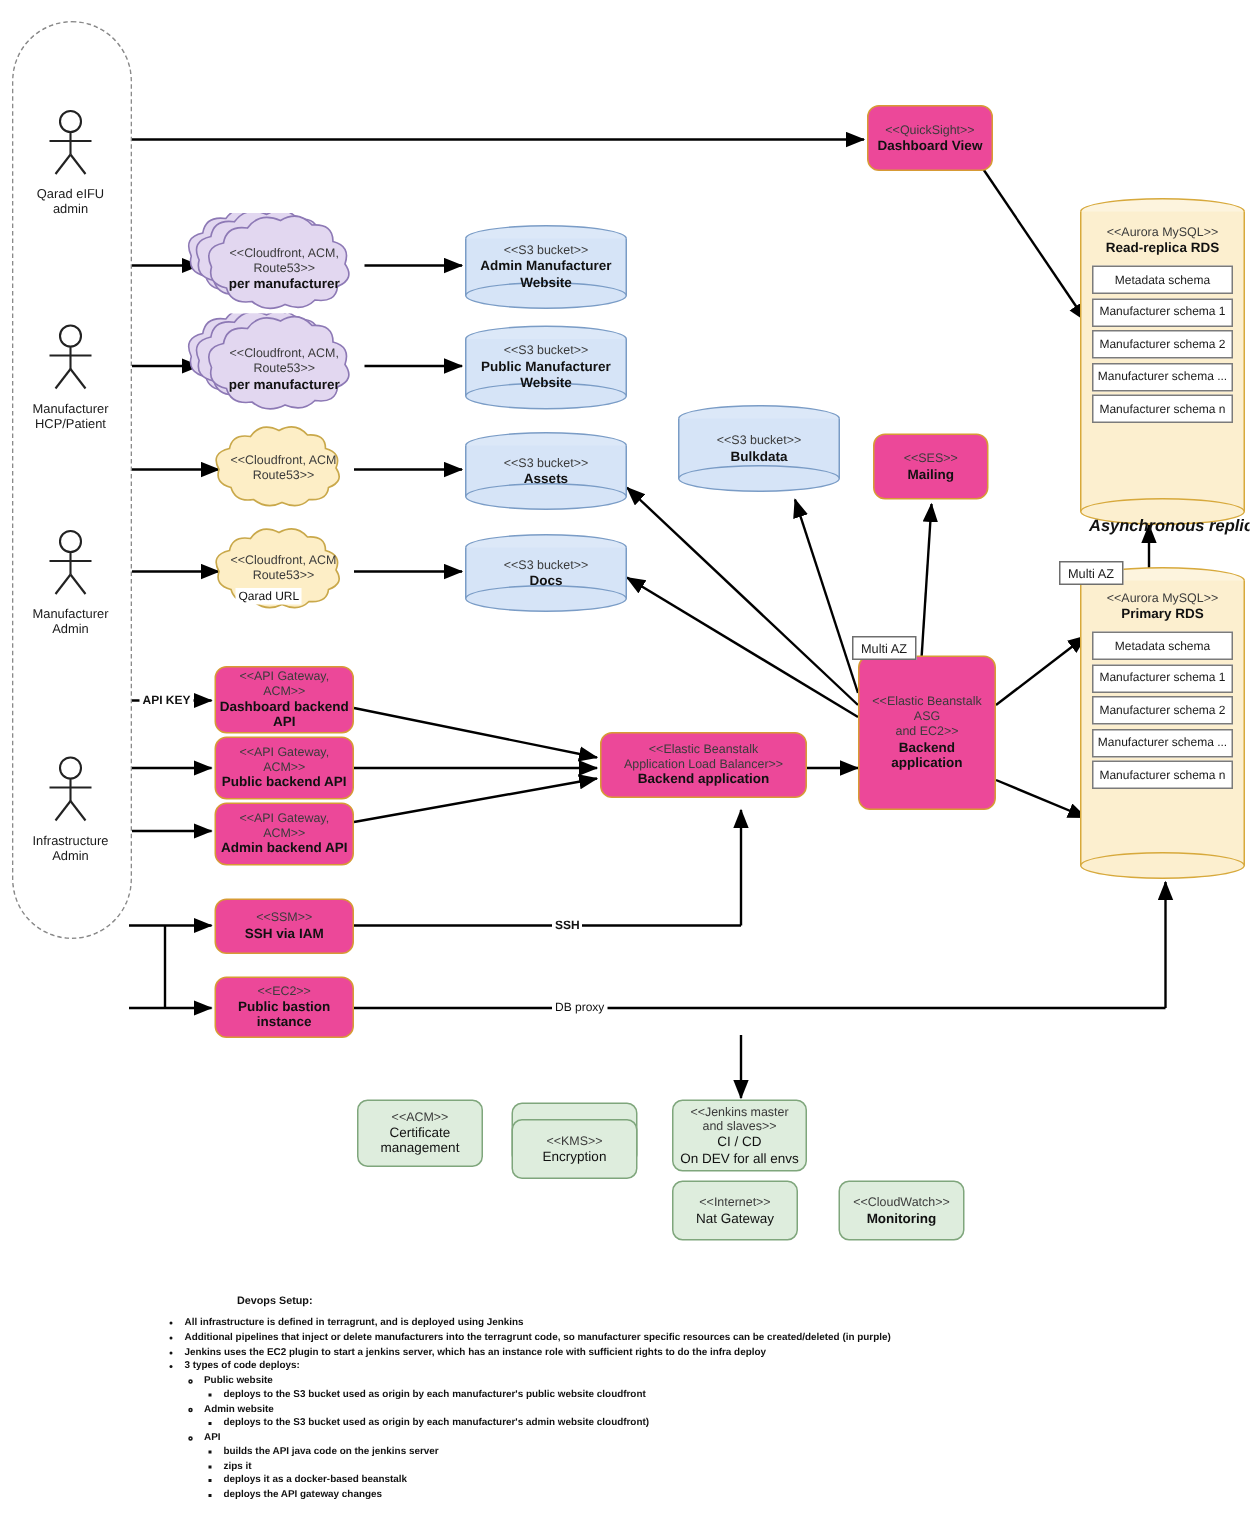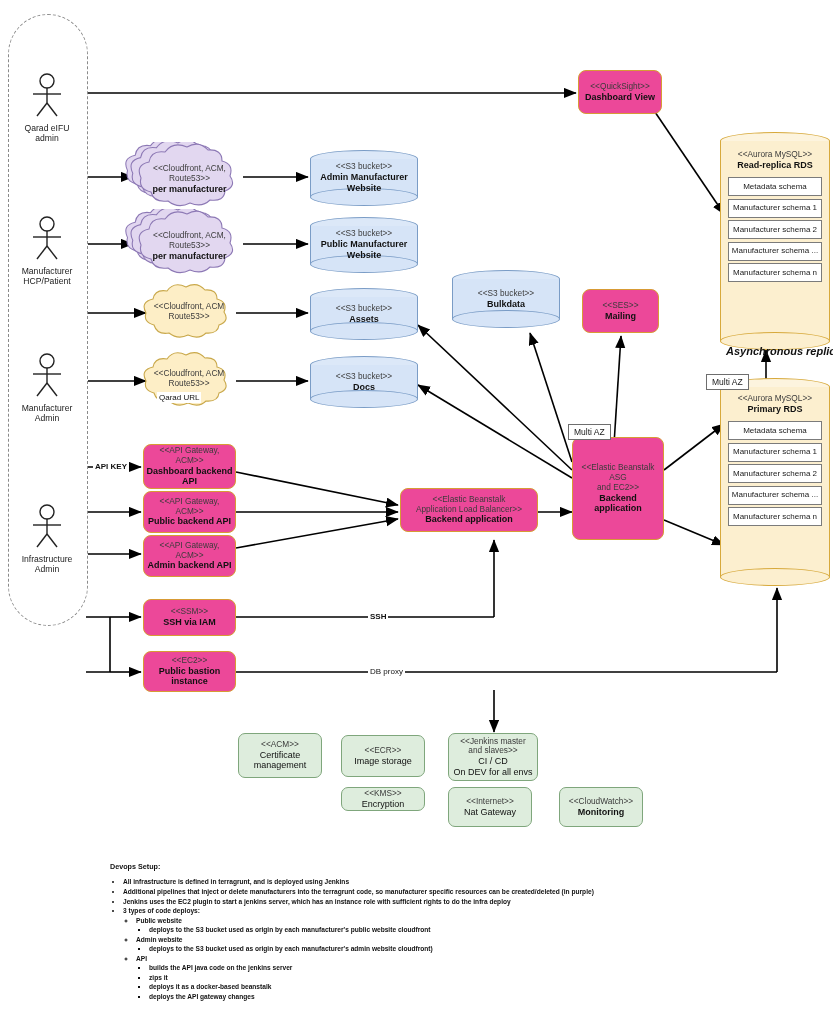--- a/index.html
+++ b/index.html
@@ -54,21 +54,21 @@
           padding:1px 2px;white-space:nowrap;z-index:6;}
   .elabel.reg{font-weight:normal;}
   
   .tag{position:absolute;background:#ffffff;border:1px solid #6e6e6e;font-size:8.5px;
        padding:2px 5px;z-index:7;white-space:nowrap;}
   .repl{position:absolute;font-size:11px;font-weight:bold;font-style:italic;color:#111;
         white-space:nowrap;z-index:5;}
 
   
   .notes{position:absolute;font-size:6.6px;color:#111;line-height:1.45;}
-  .notes .h{font-weight:bold;font-size:7.2px;margin-bottom:5px;}
+  .notes .h{font-weight:bold;font-size:7.2px;margin-bottom:5px;margin-left:48px;}
   .notes ul{margin:0;padding-left:13px;}
   .notes li{font-weight:bold;margin:0;}
   .notes ul ul{padding-left:13px;}
 </style>
 </head>
 <body>
 
 <div id="canvas">
 
   <svg class="edges" viewBox="0 0 833 1024">
@@ -396,21 +396,21 @@
   <div class="node green" style="left:341px;top:735px;width:84px;height:42px;">
     <div class="st">&lt;&lt;ECR&gt;&gt;</div>
     <div class="nm reg">Image storage</div>
   </div>
   <div class="node green" style="left:448px;top:733px;width:90px;height:48px;">
     <div class="st">&lt;&lt;Jenkins master
 and slaves&gt;&gt;</div>
     <div class="nm reg">CI / CD
 On DEV for all envs</div>
   </div>
-  <div class="node green" style="left:341px;top:787px;width:84px;height:24px;">
+  <div class="node green" style="left:341px;top:746px;width:84px;height:40px;">
     <div class="st">&lt;&lt;KMS&gt;&gt;</div>
     <div class="nm reg">Encryption</div>
   </div>
   <div class="node green" style="left:448px;top:787px;width:84px;height:40px;">
     <div class="st">&lt;&lt;Internet&gt;&gt;</div>
     <div class="nm reg">Nat Gateway</div>
   </div>
   <div class="node green" style="left:559px;top:787px;width:84px;height:40px;">
     <div class="st">&lt;&lt;CloudWatch&gt;&gt;</div>
     <div class="nm">Monitoring</div>

